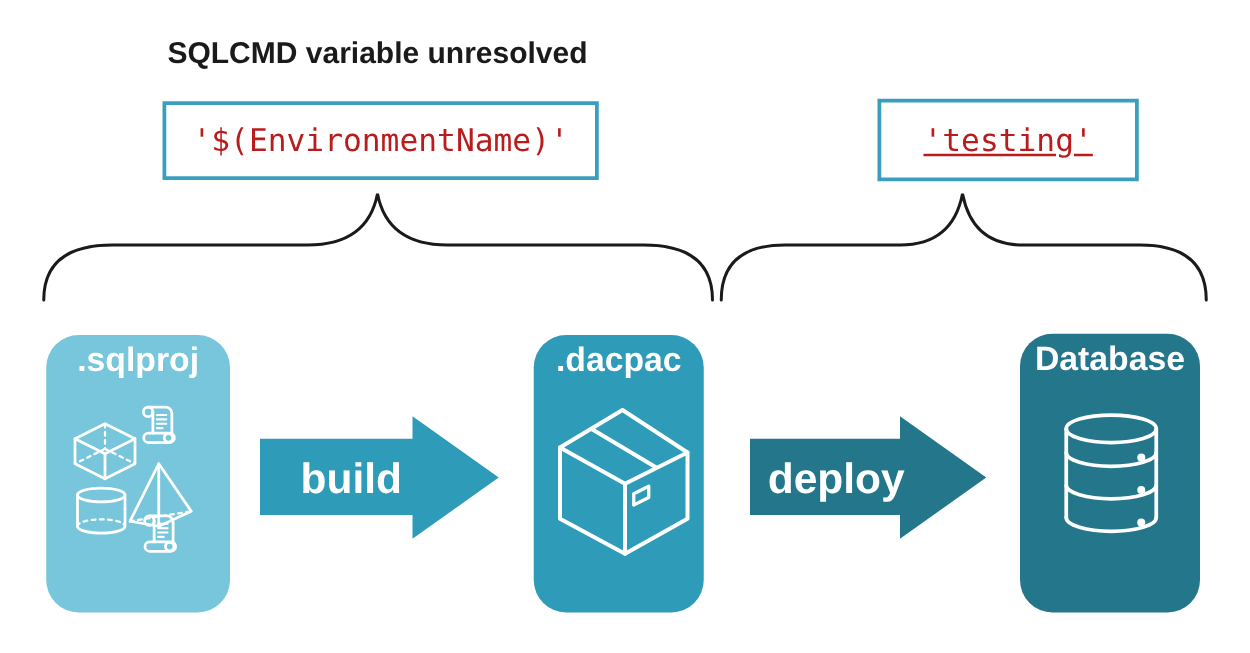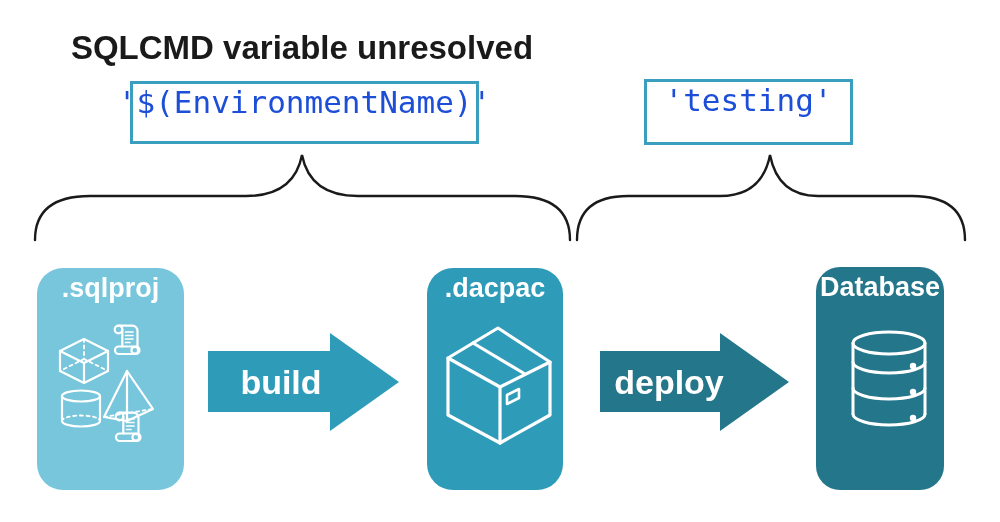--- a/index.html
+++ b/index.html
@@ -1,39 +1,39 @@
 <!DOCTYPE html>
 <html style="--light-blue: #77C6DC; --teal: #2E9BB9; --dark-teal: #24768B; --border-teal: #3A9FBF; --ink: #1A1A1A;"><head>
 <meta charset="utf-8">
 <style>
   html,body { margin:0; padding:0; background:#ffffff; }
   .canvas {
     position:relative; width:1000px; height:522px; background:#fff; overflow:hidden;
     font-family:"Liberation Sans", sans-serif; color:var(--ink,#1a1a1a);
   }
   .heading {
-    position:absolute; font-weight:bold; font-size:33px; text-align:center;
+    position:absolute; font-weight:bold; font-size:24px; text-align:center;
     color:var(--ink,#1a1a1a); white-space:nowrap;
   }
   #heading-left  { left:32px;  top:29px; width:540px; }
   #heading-right { left:592px; top:29px; width:360px; }
   .code-box {
     position:absolute; background:#fff; border:3px solid var(--border-teal,#3a9fbf);
-    display:flex; align-items:flex-start; justify-content:center;
-    font-family:"DejaVu Sans Mono", monospace; font-size:31px; color:#1d4ed8;
+    display:flex; align-items:center; justify-content:center;
+    font-family:"DejaVu Sans Mono", monospace; font-size:25px; color:#b91c1c;
     white-space:nowrap;
   }
   #code-left  { left:130px; top:81px; width:343px; height:57px; }
-  #code-right { left:644px; top:79px; width:203px; height:60px; }
+  #code-right { left:702px; top:79px; width:203px; height:60px;text-decoration:underline; }
   .overlay { position:absolute; left:0; top:0; }
   .brace { stroke:var(--ink,#1a1a1a); stroke-width:2.4; fill:none; stroke-linecap:round; }
   .node { position:absolute; border-radius:26px; }
   #node-sqlproj  { left:37px;  top:268px; width:147px; height:222px; background:var(--light-blue,#77c6dc); }
   #node-dacpac   { left:427px; top:268px; width:136px; height:222px; background:var(--teal,#2e9bb9); }
-  #node-database { left:816px; top:267px; width:128px; height:223px; background:var(--dark-teal,#24768b);border-radius:24px; }
+  #node-database { left:816px; top:267px; width:144px; height:223px; background:var(--dark-teal,#24768b); }
   .node-label {
     position:absolute; top:5px; left:0; width:100%; text-align:center;
     color:#fff; font-weight:bold; font-size:27px; white-space:nowrap;
   }
   .node-icon { position:absolute; left:0; }
   .icon-stroke { stroke:#ffffff; fill:none; stroke-width:2.2; stroke-linecap:round; stroke-linejoin:round; }
   .thick  { stroke-width:3.2; }
   .mid    { stroke-width:3; }
   .dashed { stroke-dasharray:3 3.5; stroke-width:1.8; }
   .thin   { stroke-width:1.7; }

